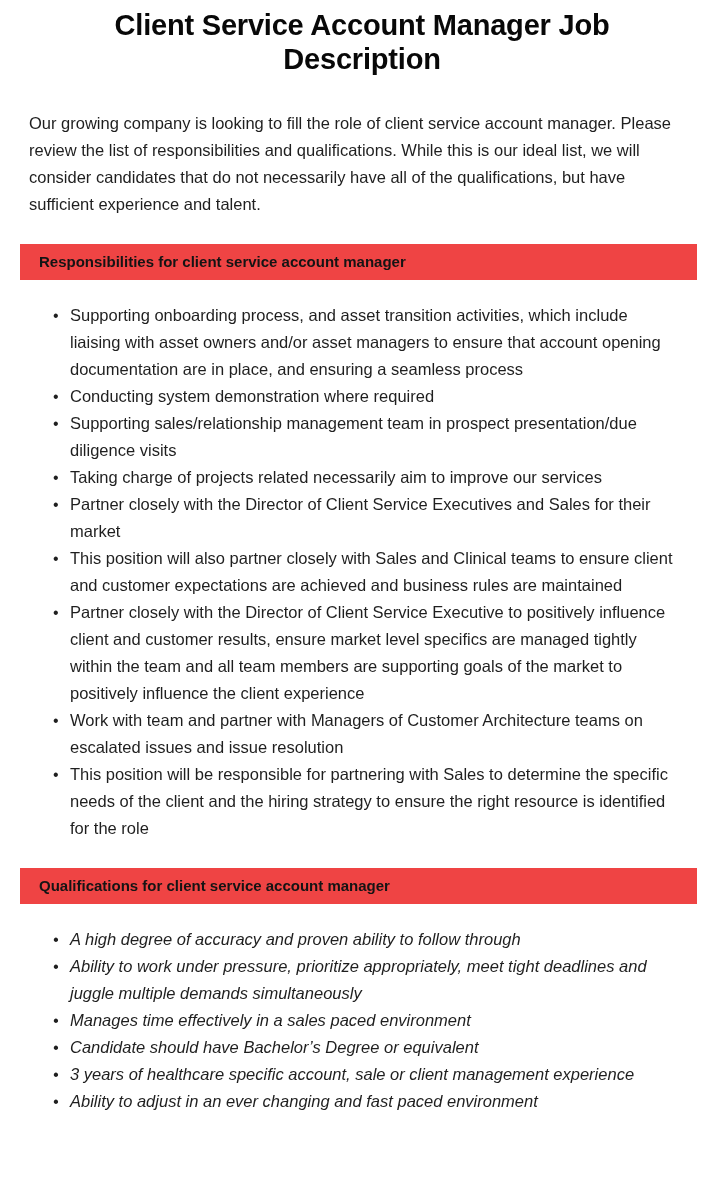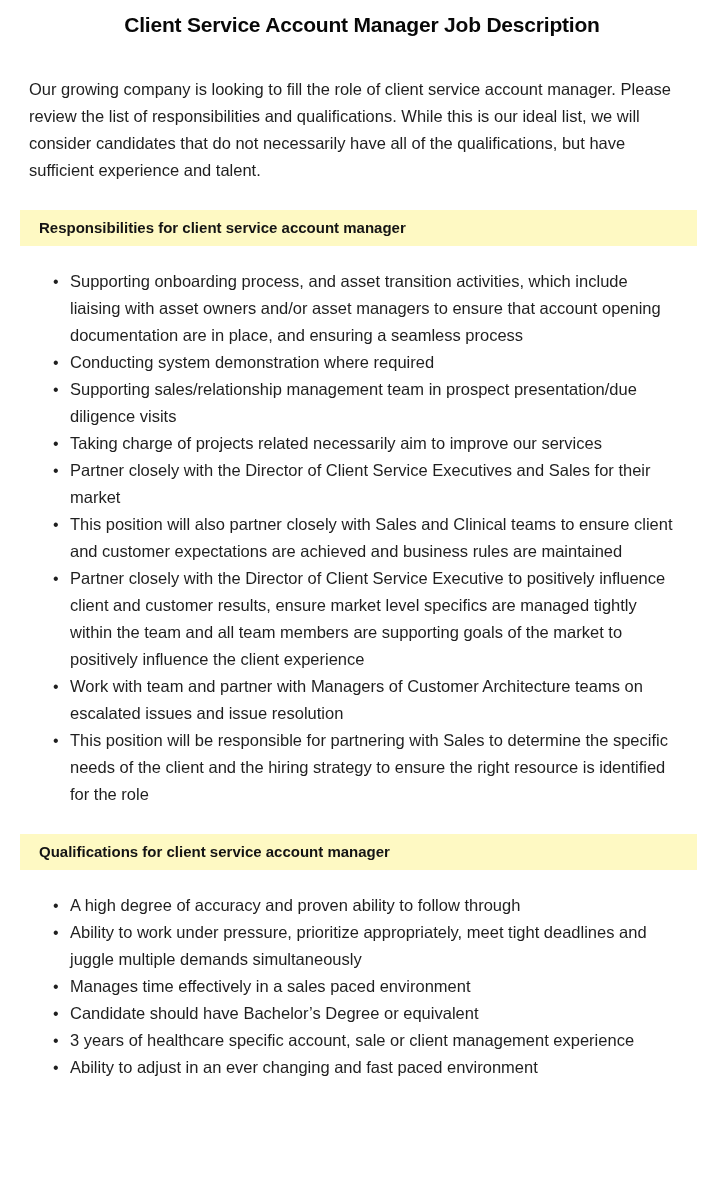--- a/index.html
+++ b/index.html
@@ -14,21 +14,21 @@
     color: #1a1a1a;
     -webkit-font-smoothing: antialiased;
   }
   .page {
     width: 720px;
     box-sizing: border-box;
     padding: 0;
     position: relative;
   }
   .doc-title {
-    font-size: 21px;
+    font-size: 29px;
     font-weight: bold;
     line-height: 34px;
     text-align: center;
     color: #080808;
     margin: 0;
     padding: 8px 52px 0 56px;
     letter-spacing: -0.2px;
   }
   .intro {
     font-size: 16.5px;
@@ -36,21 +36,21 @@
     color: #1f1f1f;
     margin: 8px;
     padding: 26px 34px 0 21px;
     text-align: left;
   }
   .section {
     margin: 0;
     padding: 0;
   }
   .section-band {
-    background: #fef9c3;
+    background: #ef4444;
     margin: 26px 23px 0 20px;
     padding: 9px 0 9px 19px;
     box-sizing: border-box;
   }
   .section-band-title {
     font-size: 15px;
     font-weight: bold;
     line-height: 18px;
     color: #141414;
     margin: 0;
@@ -72,20 +72,21 @@
     content: "\2022";
     position: absolute;
     left: 0;
     top: 0;
     font-size: 16px;
     line-height: 27px;
     color: #1f1f1f;
   }
   .qual-list {
     padding-top: 16px;
+    font-style: italic;
   }
   .spacer-bottom {
     height: 30px;
   }
 </style>
 </head>
 <body>
 
 <div class="page">
 

